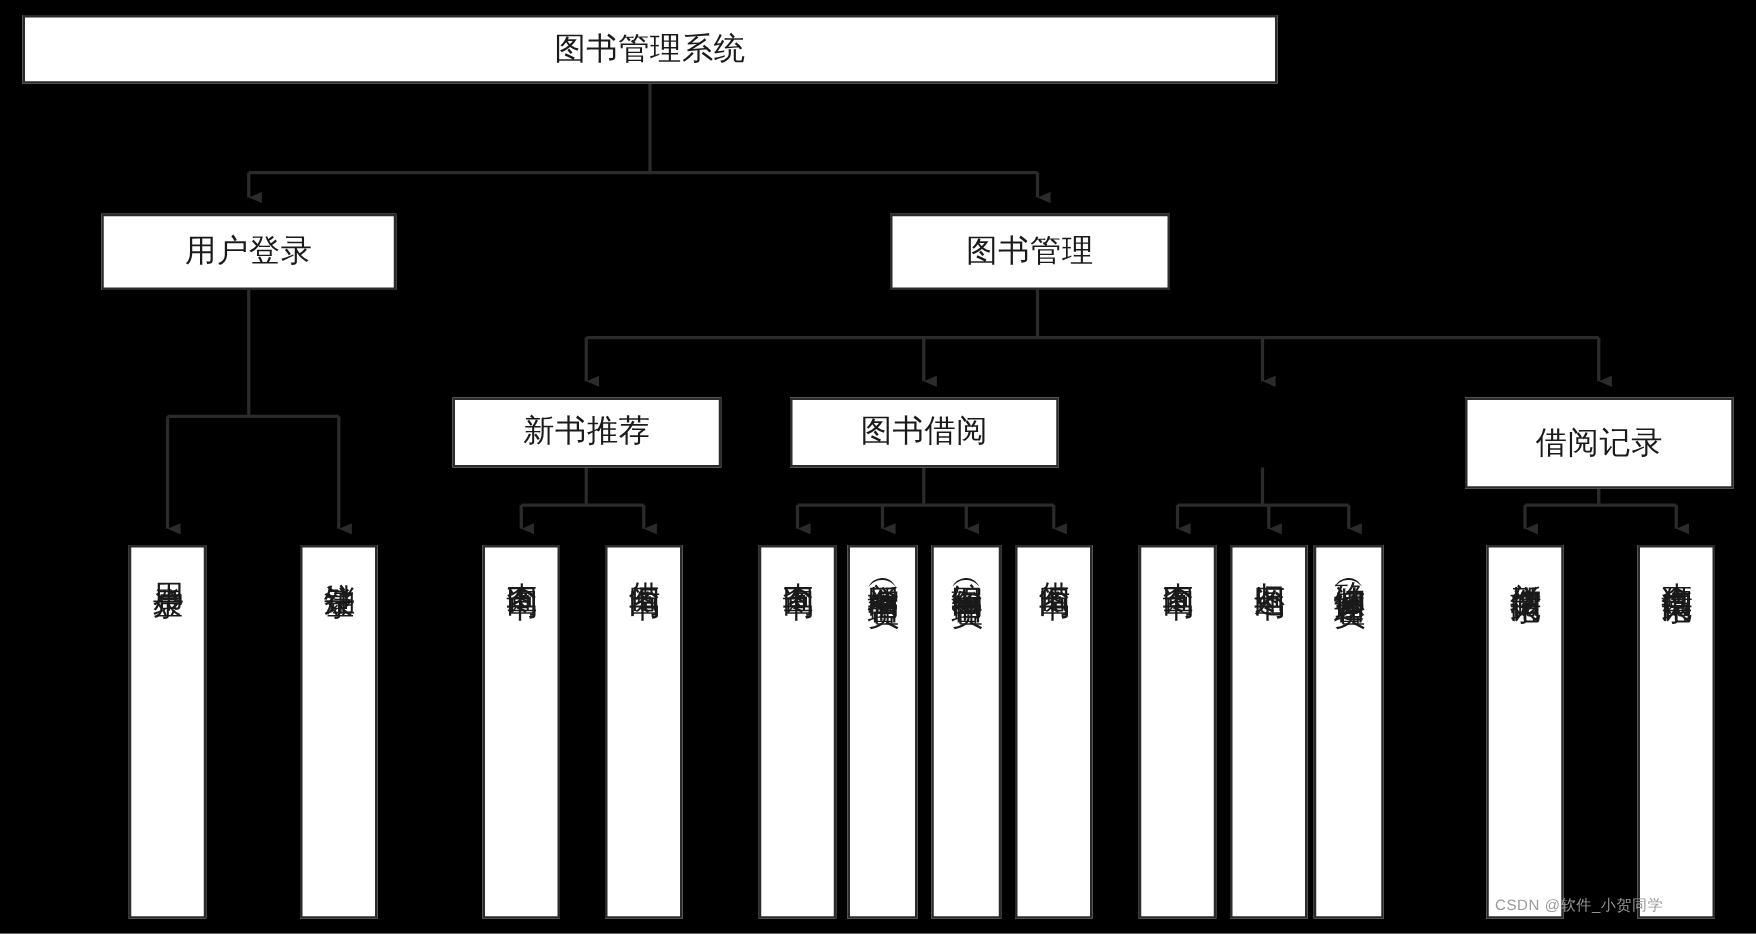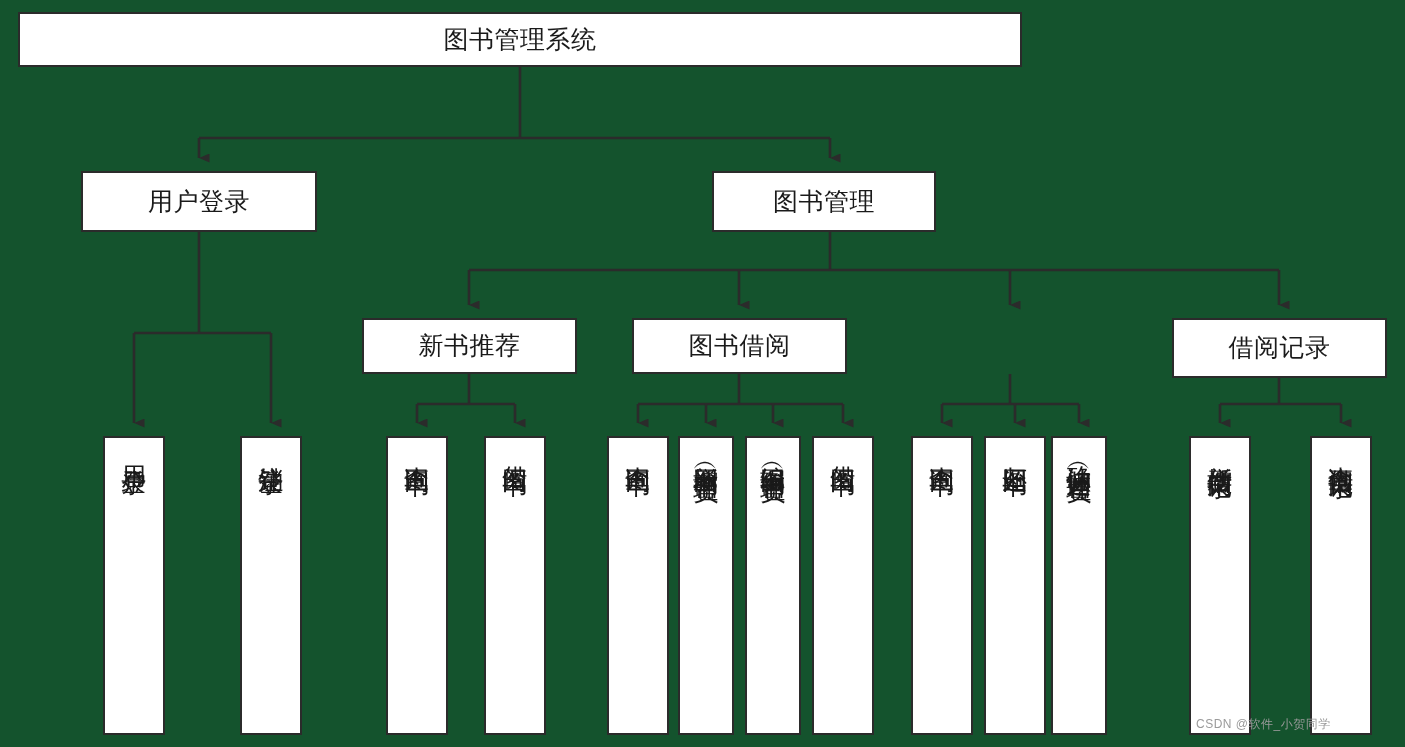--- a/index.html
+++ b/index.html
@@ -8,21 +8,21 @@
     padding: 0;
     background: #ffffff;
   }
   body {
     font-family: "Liberation Sans", "DejaVu Sans", sans-serif;
   }
   #canvas {
     position: relative;
     width: 1405px;
     height: 747px;
-    background: #14532d;
+    background: #000000;
     overflow: hidden;
   }
   svg.wires {
     position: absolute;
     left: 0;
     top: 0;
     width: 1405px;
     height: 747px;
     pointer-events: none;
   }
@@ -138,21 +138,21 @@
   <div class="node horiz" style="left:712px; top:171px; width:224px; height:61px;">
     <span class="label">图书管理</span>
   </div>
 
   <div class="node horiz" style="left:362px; top:318px; width:215px; height:56px;">
     <span class="label">新书推荐</span>
   </div>
   <div class="node horiz" style="left:632px; top:318px; width:215px; height:56px;">
     <span class="label">图书借阅</span>
   </div>
-  <div class="node horiz" style="left:1172px; top:318px; width:215px; height:60px;">
+  <div class="node horiz" style="left:1172px; top:318px; width:215px; height:73px;">
     <span class="label">借阅记录</span>
   </div>
 
   <div class="node vert" style="left:103px; top:436px; width:62px; height:299px;">
     <span class="label">用户登录</span>
   </div>
   <div class="node vert" style="left:240px; top:436px; width:62px; height:299px;">
     <span class="label">注销登录</span>
   </div>
 

